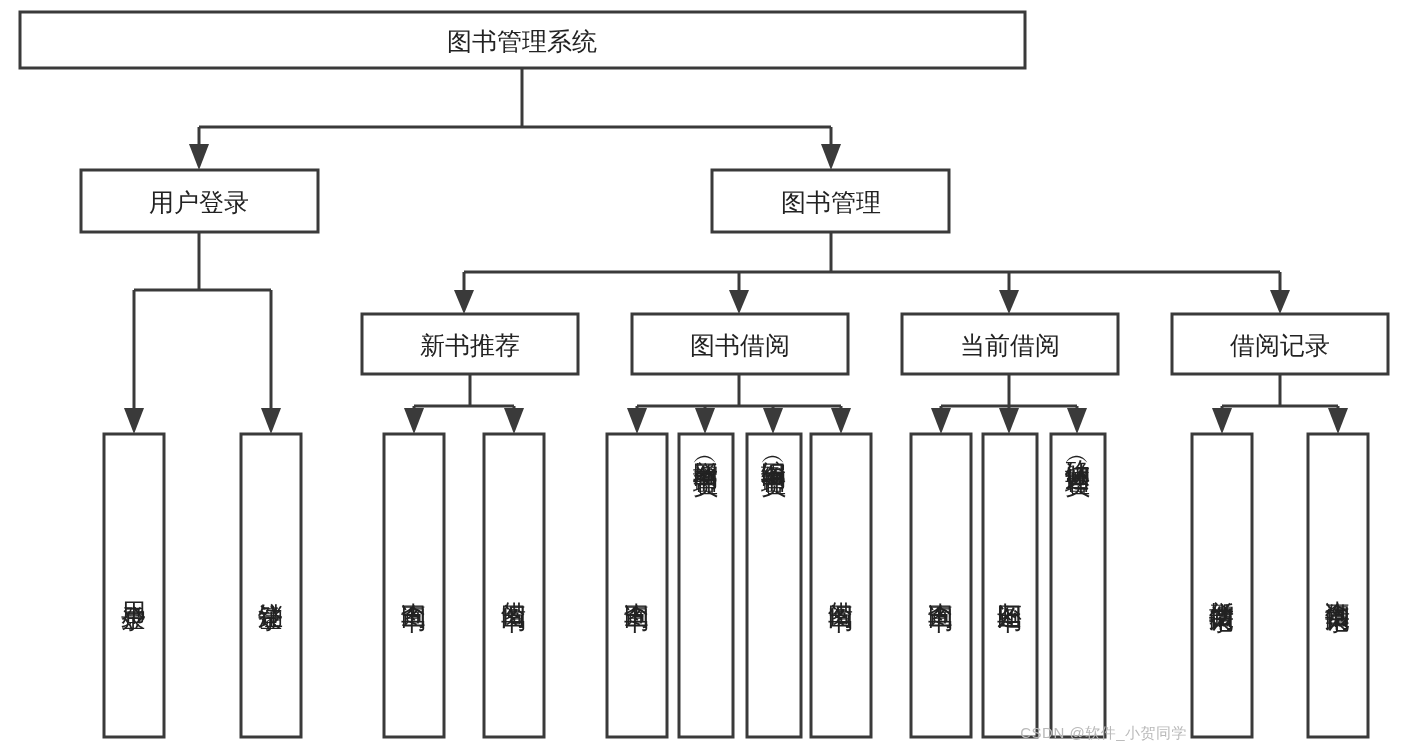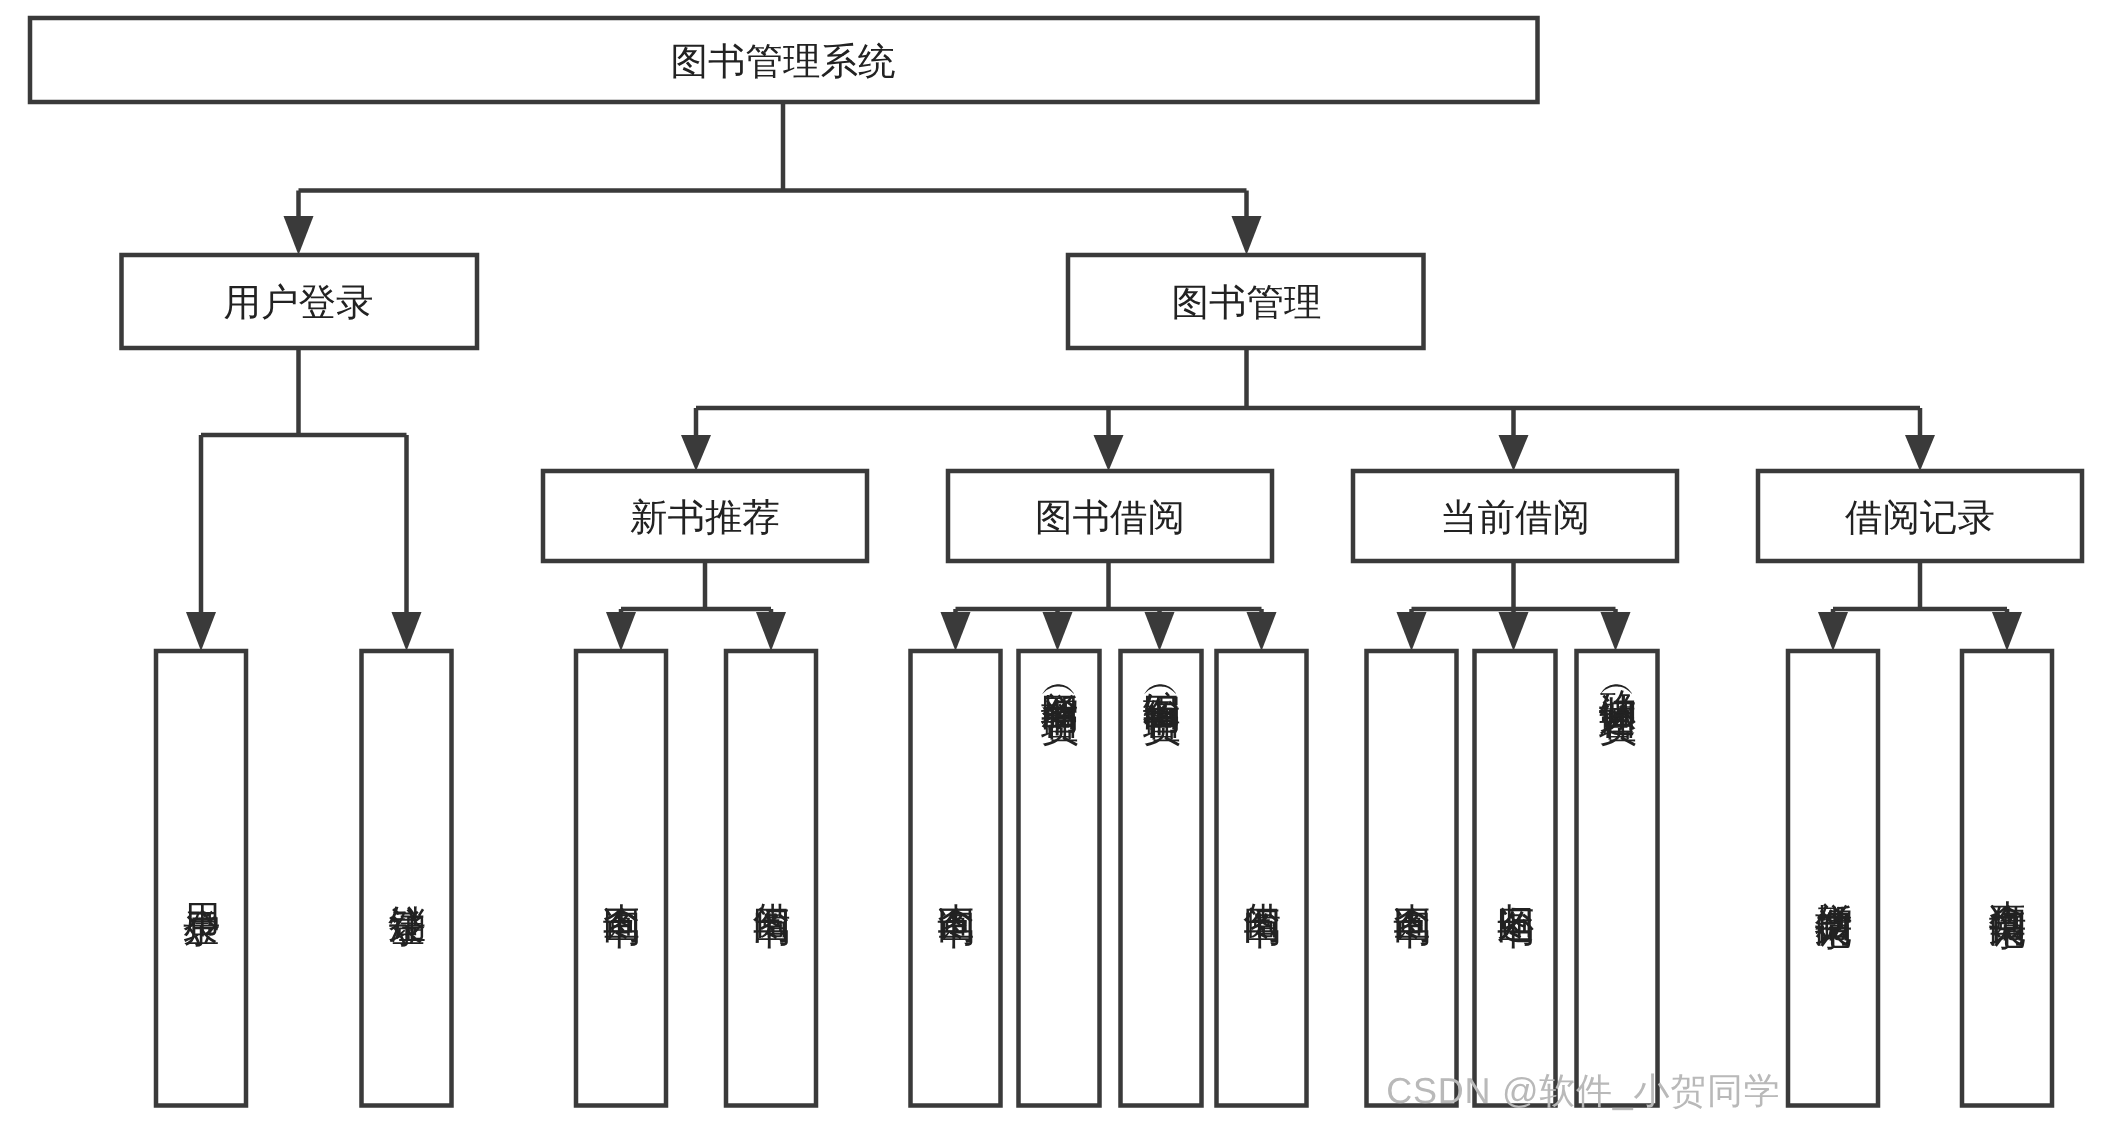--- a/index.html
+++ b/index.html
@@ -68,21 +68,21 @@
     letter-spacing: 2px;
     color: #222222;
     white-space: nowrap;
     text-align: center;
   }
   .watermark {
     position: absolute;
     right: 8px;
     bottom: 4px;
     font-family: "Liberation Sans", "DejaVu Sans", sans-serif;
-    font-size: 24px;
+    font-size: 15px;
     color: #b9b9b9;
     white-space: nowrap;
     letter-spacing: 0.5px;
     text-align: right;
   }
 </style>
 </head>
 <body>
 
 <div id="diagram-root">

